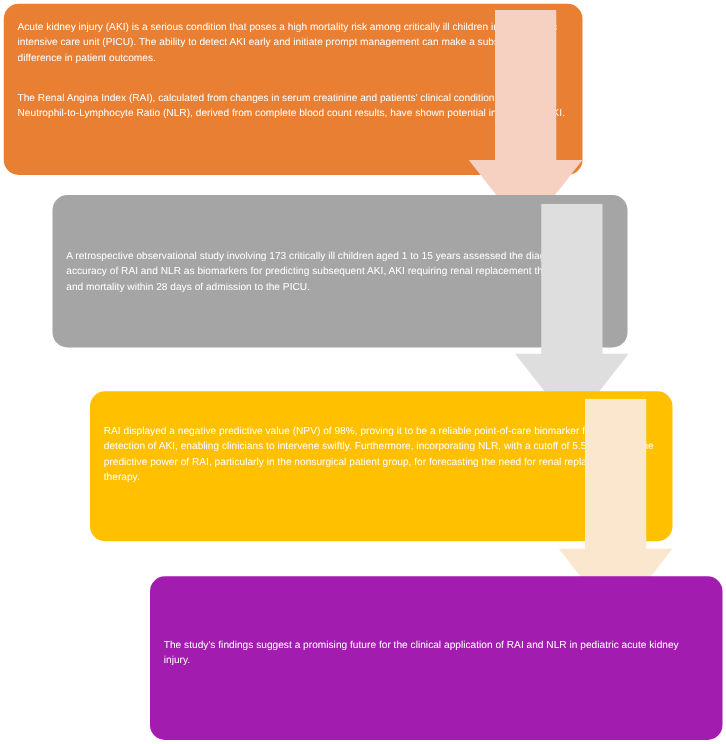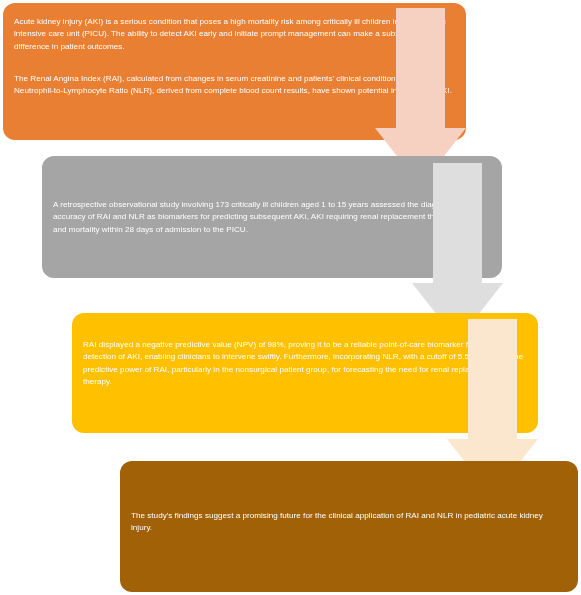--- a/index.html
+++ b/index.html
@@ -109,17 +109,17 @@
   </svg>
 
   <div class="flow-box" id="box-results" style="background: rgb(255, 192, 0);">
     <div class="box-text p1">RAI displayed a negative predictive value (NPV) of 98%, proving it to be a reliable point-of-care biomarker for the early detection of AKI, enabling clinicians to intervene swiftly. Furthermore, incorporating NLR, with a cutoff of 5.5, enhanced the predictive power of RAI, particularly in the nonsurgical patient group, for forecasting the need for renal replacement therapy.</div>
   </div>
 
   <svg class="flow-arrow" id="arrow-3" viewBox="0 0 91 178" preserveAspectRatio="none">
     <polygon points="21,0 70,0 70,120 91,120 45.5,178 0,120 21,120" fill="#fae7ce"></polygon>
   </svg>
 
-  <div class="flow-box" id="box-conclusion" style="background: #a16207;">
+  <div class="flow-box" id="box-conclusion" style="background: #a21caf;">
     <div class="box-text p1">The study's findings suggest a promising future for the clinical application of RAI and NLR in pediatric acute kidney injury.</div>
   </div>
 
 </div>
 
 </body></html>

